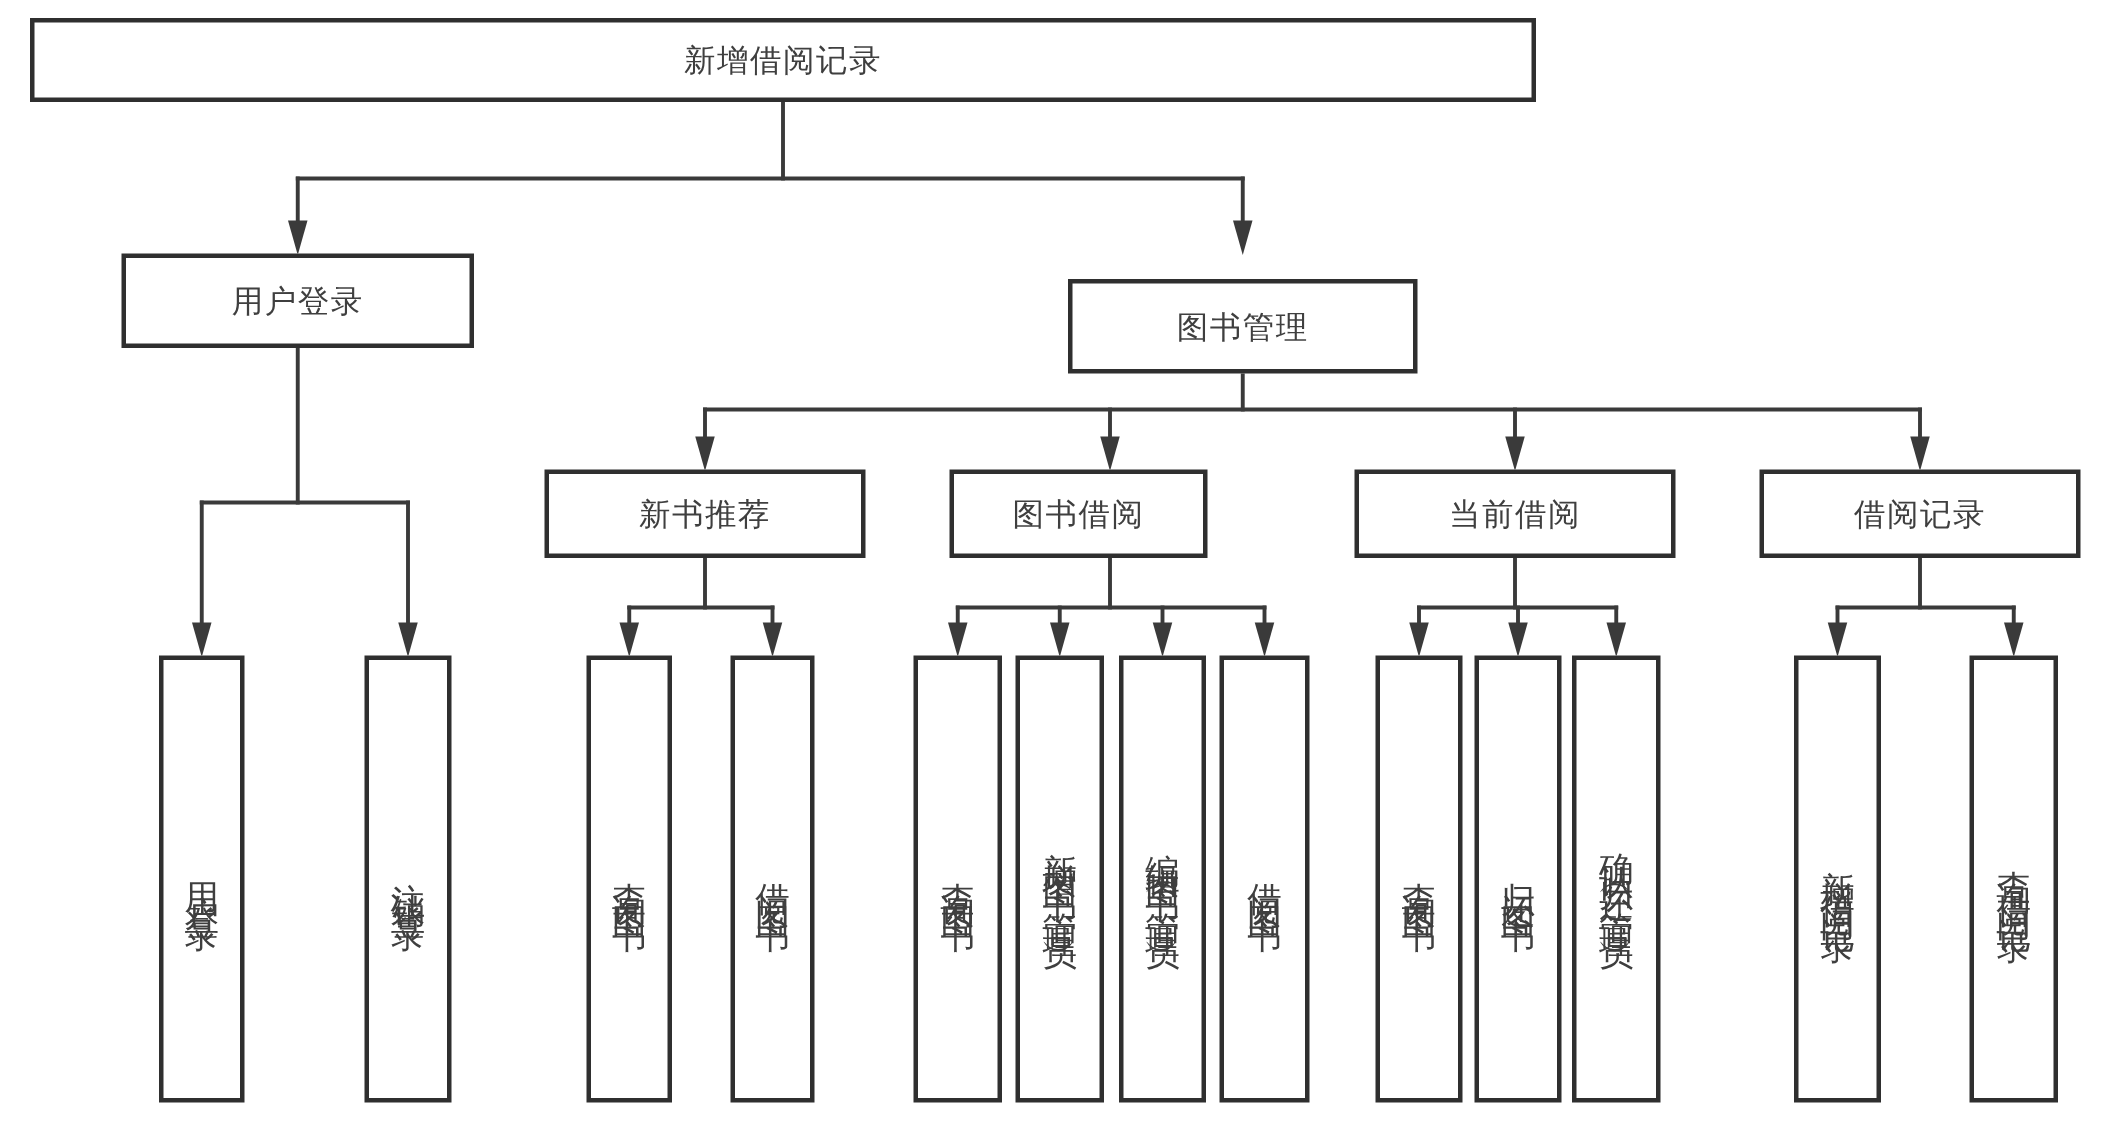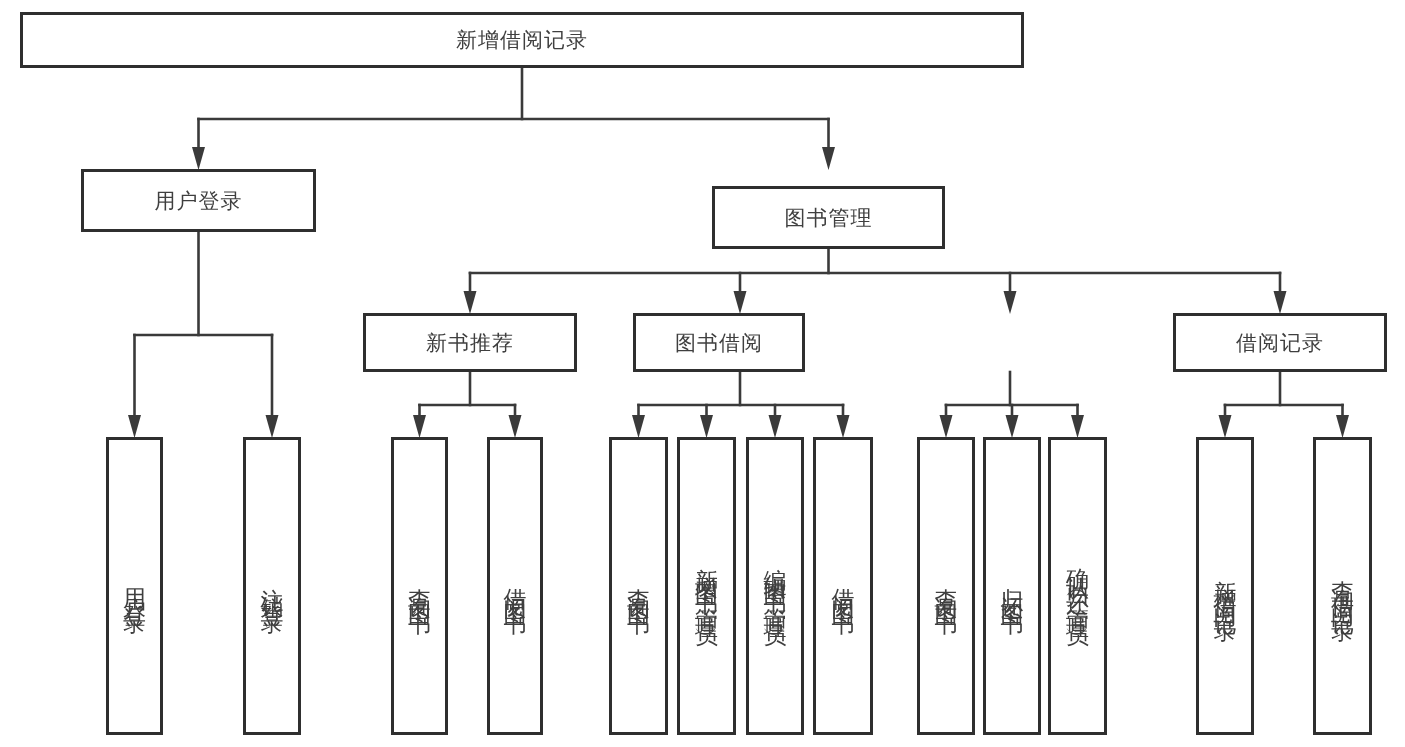--- a/index.html
+++ b/index.html
@@ -138,20 +138,23 @@
     </div>
     <div class="node horizontal" style="left: 712px; top: 186px; width: 233px; height: 63px;">
       <span class="node-label">图书管理</span>
     </div>
     <div class="node horizontal" style="left: 363px; top: 313px; width: 214px; height: 59px;">
       <span class="node-label">新书推荐</span>
     </div>
     <div class="node horizontal" style="left: 633px; top: 313px; width: 172px; height: 59px;">
       <span class="node-label">图书借阅</span>
     </div>
+    <div class="node horizontal" style="left: 903px; top: 313px; width: 214px; height: 59px;">
+      <span class="node-label">当前借阅</span>
+    </div>
     <div class="node horizontal" style="left: 1173px; top: 313px; width: 214px; height: 59px;">
       <span class="node-label">借阅记录</span>
     </div>
     <div class="node vertical" style="left: 106px; top: 437px; width: 57px; height: 298px;">
       <span class="node-label">用户登录</span>
     </div>
     <div class="node vertical" style="left: 243px; top: 437px; width: 58px; height: 298px;">
       <span class="node-label">注销登录</span>
     </div>
     <div class="node vertical" style="left: 391px; top: 437px; width: 57px; height: 298px;">

